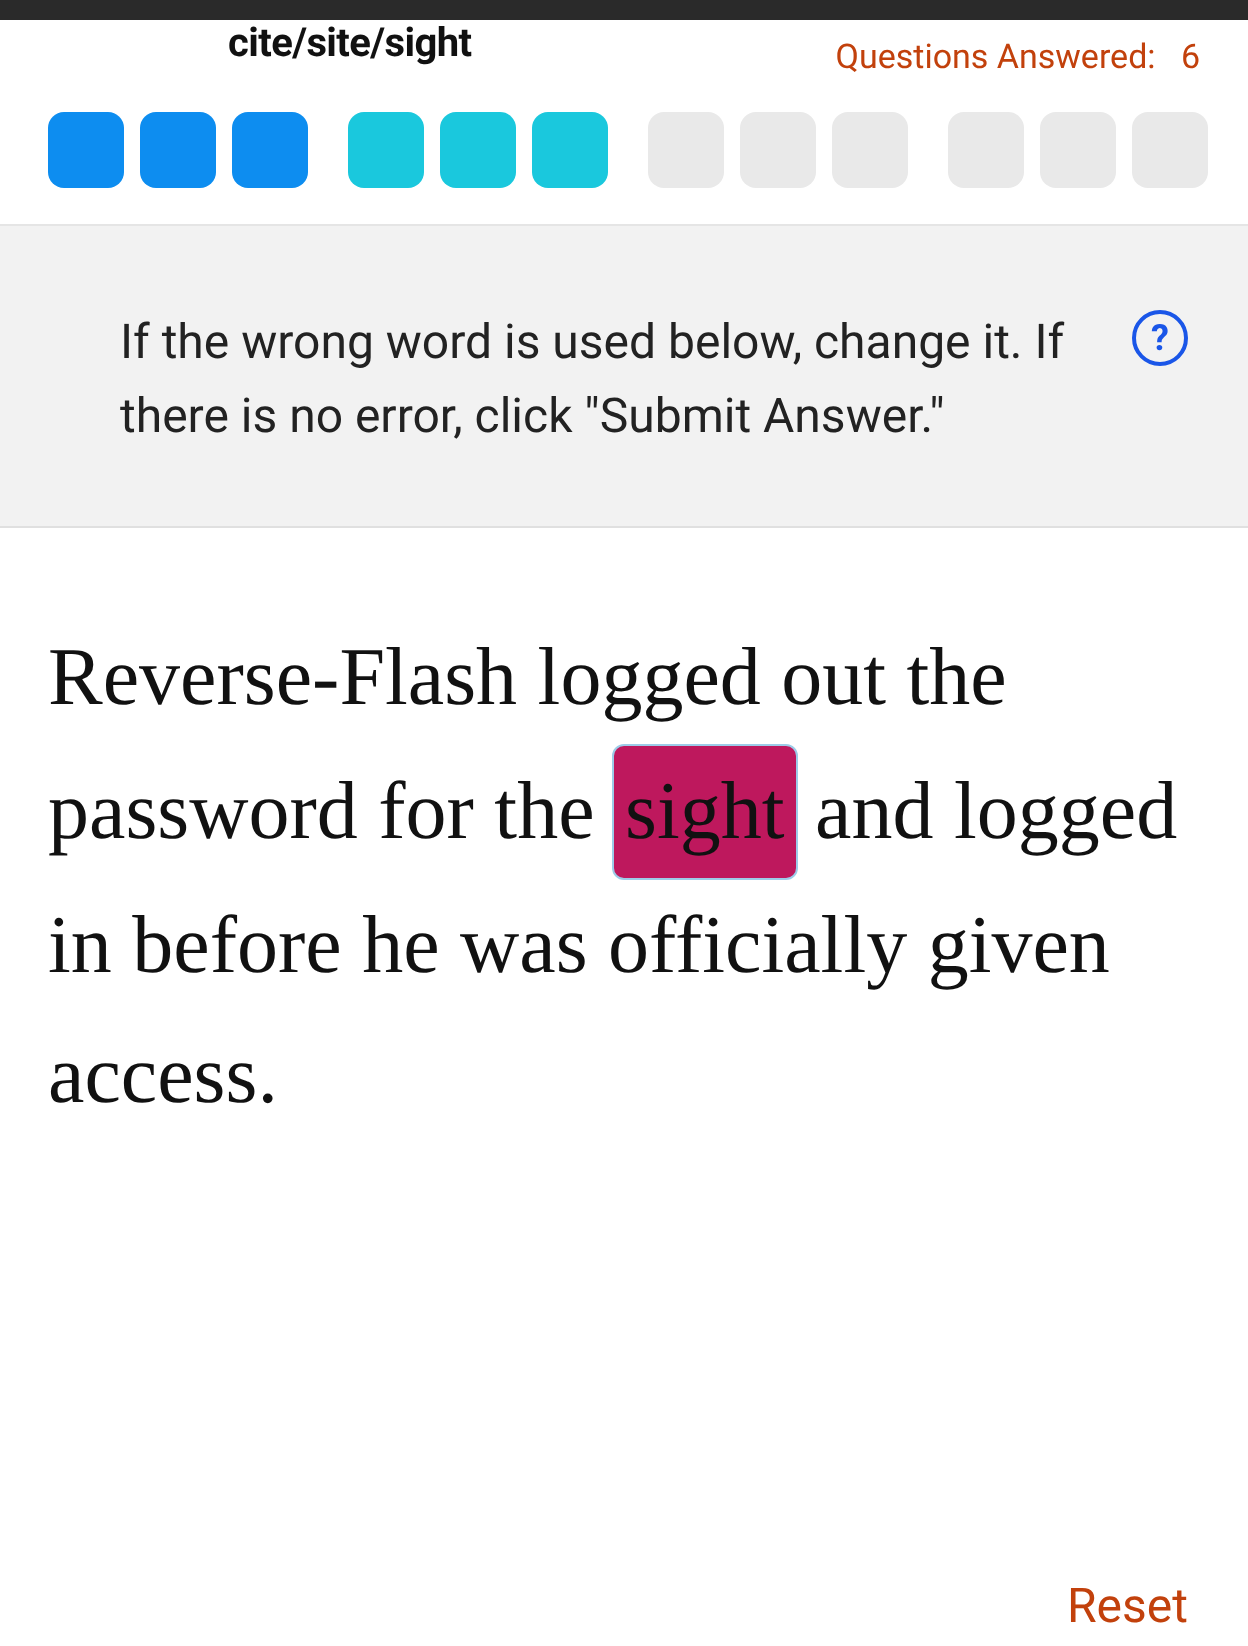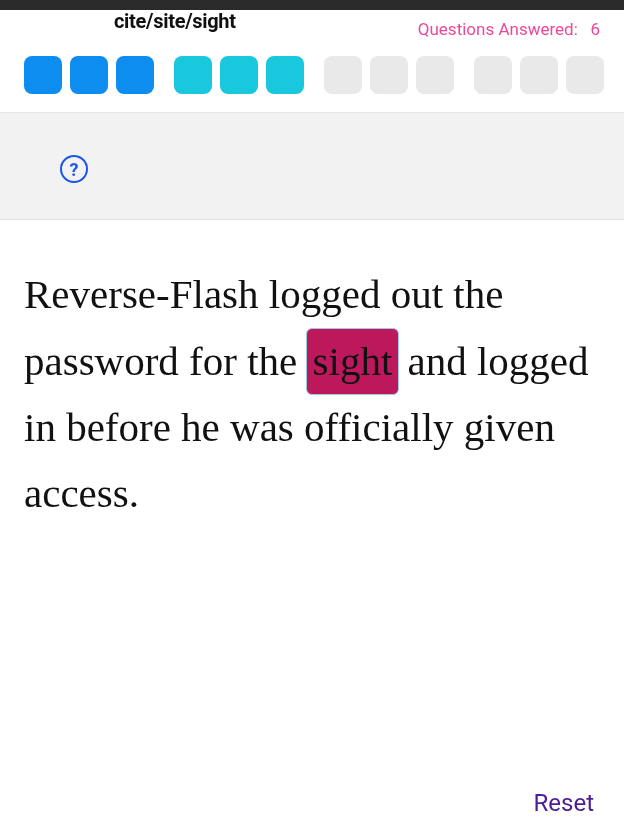--- a/index.html
+++ b/index.html
@@ -28,21 +28,21 @@
     .title {
       font-weight: 700;
       font-size: 20px;
       color: #111;
       letter-spacing: -0.3px;
       margin-left: 90px;
       margin-top: -16px;
     }
     .questions-answered {
       font-size: 17px;
-      color: #ec4899;
+      color: #c2410c;
     }
     .progress-row {
       display: flex;
       align-items: center;
       gap: 8px;
       padding: 8px 24px 18px 24px;
       border-bottom: 1px solid #e5e5e5;
     }
     .progress-group {
       display: flex;
@@ -113,21 +113,21 @@
       margin: 0 -2px;
       cursor: pointer;
     }
     .reset-row {
       position: absolute;
       bottom: 6px;
       right: 30px;
     }
     .reset-link {
       font-size: 24px;
-      color: #4c1d95;
+      color: #c2410c;
       cursor: pointer;
     }
   </style>
 </head>
 <body>
 
 <div class="top-bar"></div>
 
 <div class="header-row">
   <div class="title">cite/site/sight</div>
@@ -157,20 +157,21 @@
   </div>
   <div class="divider"></div>
   <div class="progress-group">
     <div class="progress-box"></div>
     <div class="progress-box"></div>
     <div class="progress-box"></div>
   </div>
 </div>
 
 <div class="instruction-box">
+  <div class="instruction-text">If the wrong word is used below, change it. If there is no error, click "Submit Answer."</div>
   <div class="help-icon">?</div>
 </div>
 
 <div class="question-area">
   <div class="question-text">
     <span>Reverse-Flash logged out the password for the </span><span class="highlight-word">sight</span><span> and logged in before he was officially given access.</span>
   </div>
 </div>
 
 <div class="reset-row">

